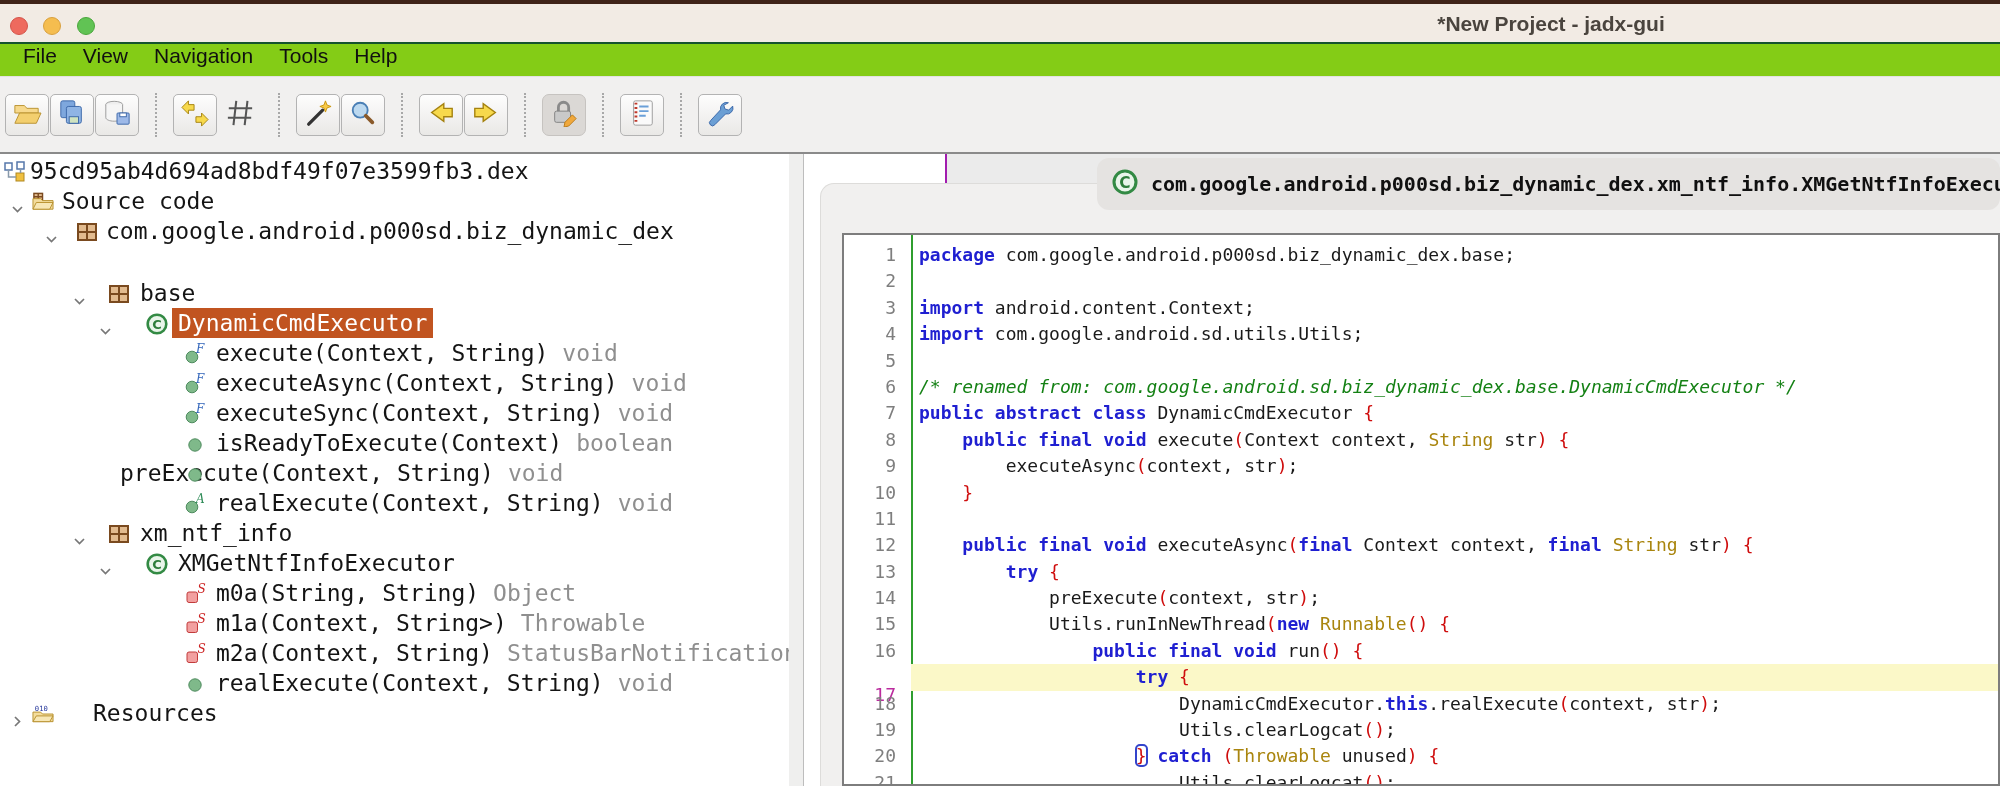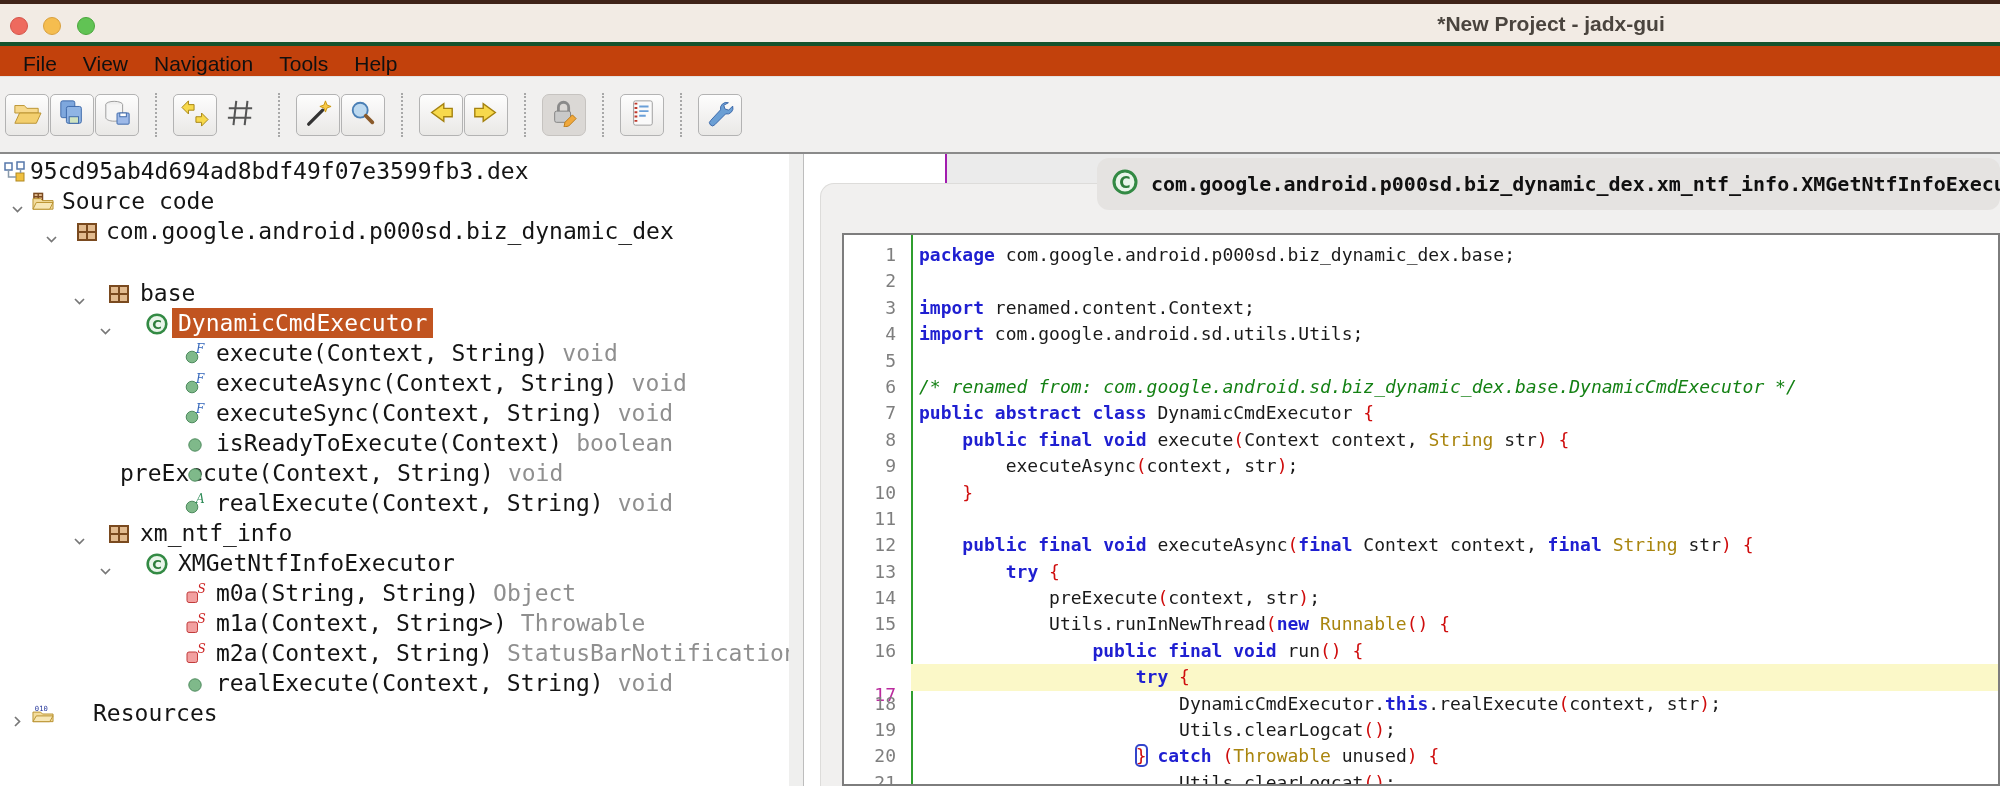--- a/index.html
+++ b/index.html
@@ -10,22 +10,22 @@
   
   .top-strip { position:absolute; left:0; top:0; width:100%; height:4px; background:#3f2318; }
   .titlebar { position:absolute; left:0; top:4px; width:100%; height:38px; background:#f2ebe4; }
   .traffic { position:absolute; top:13px; width:18px; height:18px; border-radius:50%; }
   .tl-close { left:10px; background:#ee6a5e; border:1px solid #d5544a; }
   .tl-min   { left:43px; background:#f5bd4f; border:1px solid #d9a03e; }
   .tl-max   { left:77px; background:#61c354; border:1px solid #4aa73c; }
   .win-title { position:absolute; left:1341px; top:8px; width:420px; text-align:center;
                font-size:21px; font-weight:bold; color:#4a443e; }
 
-  .menubar { position:absolute; left:0; top:42px; width:100%; height:34px; background:#c2410c;
-             border-top:4px solid #14532d; display:flex; align-items:flex-end; padding-left:10px; }
+  .menubar { position:absolute; left:0; top:42px; width:100%; height:34px; background:#84cc16;
+             border-top:2px solid #14532d; display:flex; align-items:flex-start; padding-left:10px; }
   .menu-item { font-size:21px; color:#101010; padding:0 13px; }
 
   .toolbar { position:absolute; left:0; top:76px; width:100%; height:78px; background:#f1f0ef;
              border-top:1px solid #e3e2e1; border-bottom:2px solid #8a8a8a;
              display:flex; align-items:center; padding:0 0 0 5px; }
   .tb-group { display:flex; gap:1px; }
   .tb-sep { width:0; height:44px; border-left:2px dotted #a8a8a8; margin:0 16px; }
   .tb-btn { width:44px; height:42px; border:1px solid #b3b3b3; border-radius:5px;
             background:linear-gradient(#fdfdfd,#e9e8e6); display:flex; align-items:center;
             justify-content:center; }
@@ -302,21 +302,21 @@
         <div class="crow">
           <span class="cnum">1</span>
           <span class="ctext"><span class="sk">package</span><span> com.google.android.p000sd.biz_dynamic_dex.base;</span></span>
         </div>
         <div class="crow">
           <span class="cnum">2</span>
           <span class="ctext"></span>
         </div>
         <div class="crow">
           <span class="cnum">3</span>
-          <span class="ctext"><span class="sk">import</span><span> renamed.content.Context;</span></span>
+          <span class="ctext"><span class="sk">import</span><span> android.content.Context;</span></span>
         </div>
         <div class="crow">
           <span class="cnum">4</span>
           <span class="ctext"><span class="sk">import</span><span> com.google.android.sd.utils.Utils;</span></span>
         </div>
         <div class="crow">
           <span class="cnum">5</span>
           <span class="ctext"></span>
         </div>
         <div class="crow">

